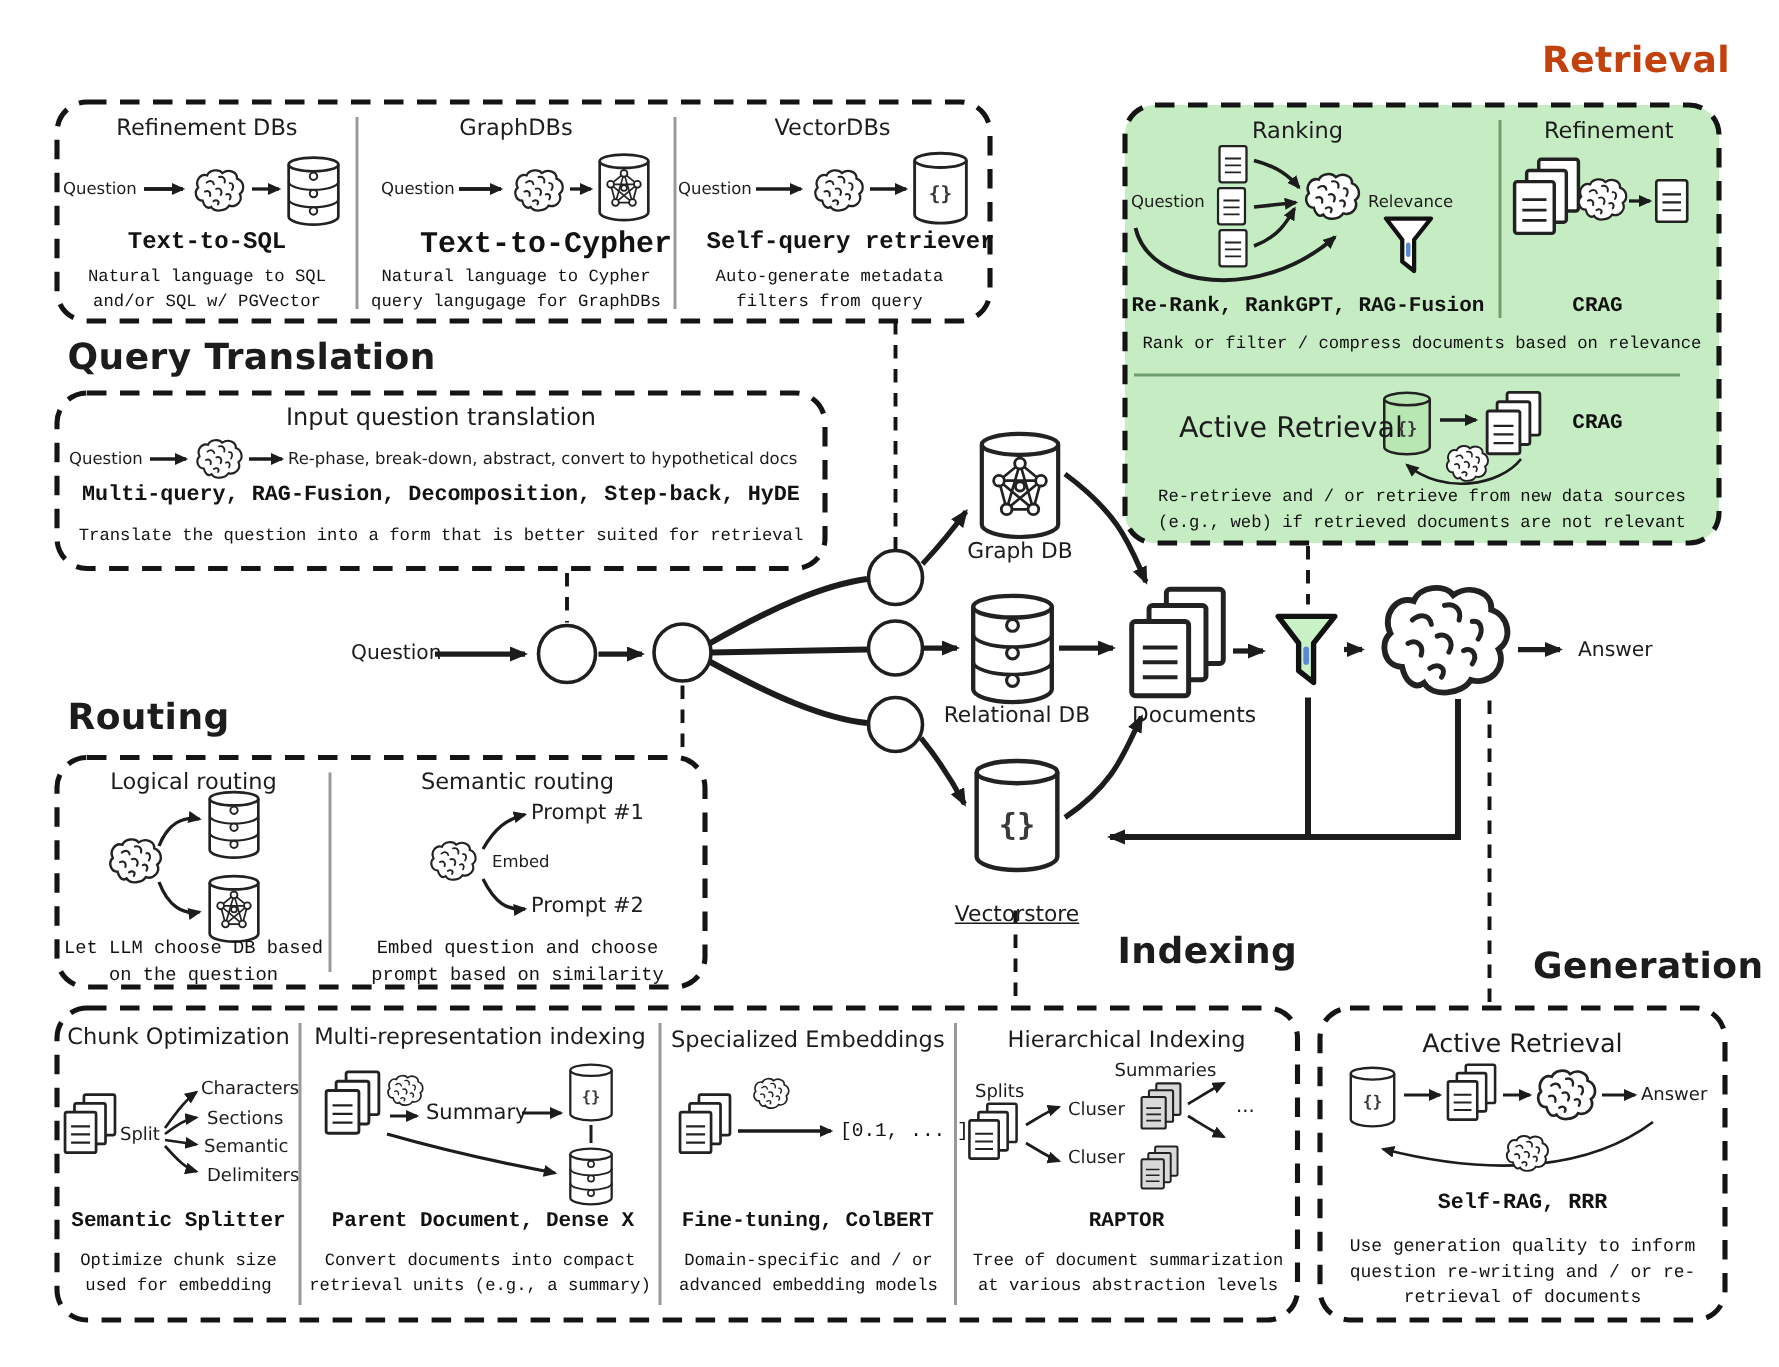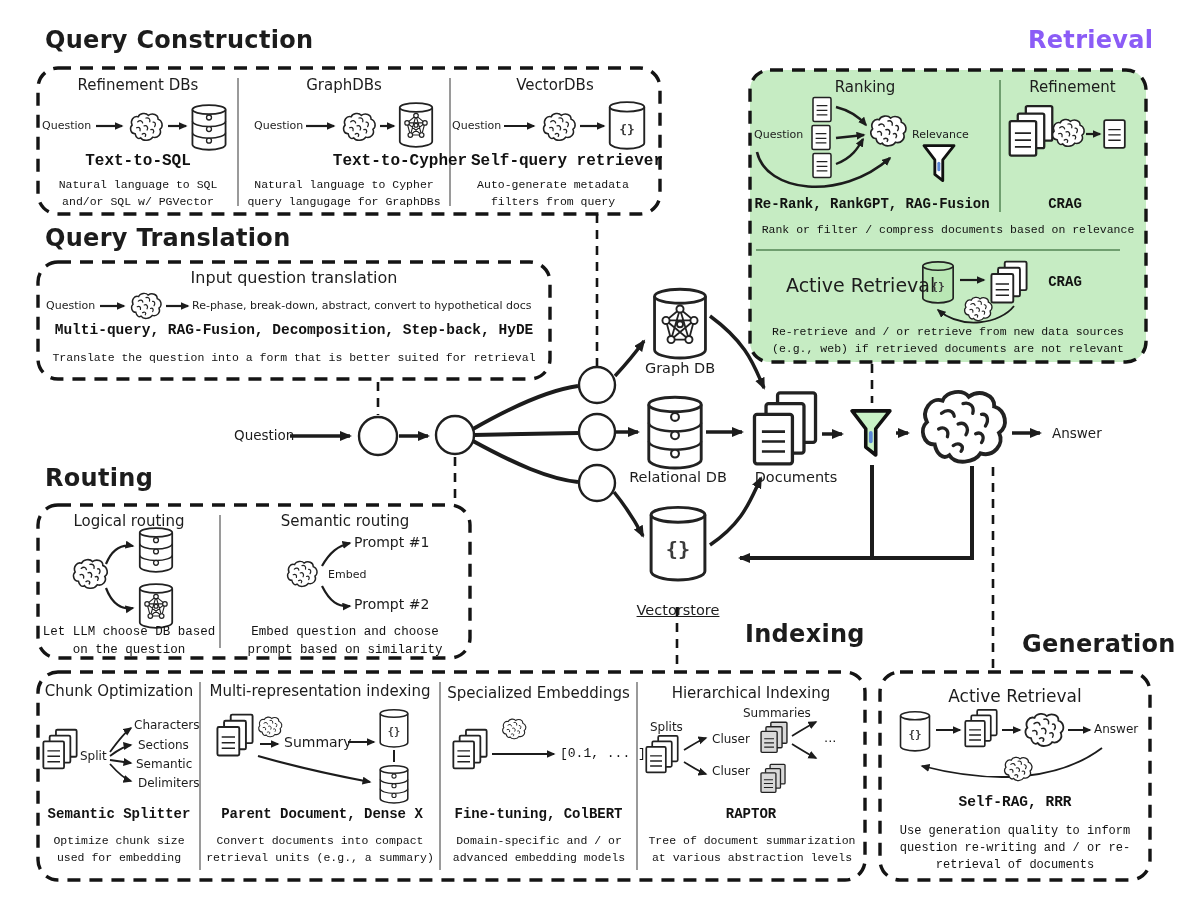--- a/index.html
+++ b/index.html
@@ -231,35 +231,34 @@
     <path d="M936,730 L960,730" stroke="#1c1c1c" stroke-width="2" fill="none" marker-end="url(#arrs)"></path>
     <use href="#sym-docs3" x="964" y="708" width="34" height="42"></use>
     <path d="M1002,730 L1020,730" stroke="#1c1c1c" stroke-width="2" fill="none" marker-end="url(#arrs)"></path>
     <use href="#sym-brain" x="1022" y="712" width="44" height="36"></use>
     <path d="M1068,730 L1090,730" stroke="#1c1c1c" stroke-width="2" fill="none" marker-end="url(#arrs)"></path>
     <path d="M1102,748 C1062,778 1000,786 922,766" stroke="#1c1c1c" stroke-width="1.8" fill="none" marker-end="url(#arrs)"></path>
     <use href="#sym-brain" x="1002" y="756" width="32" height="26"></use>
   </g>
 </svg>
 
-<div class="txt hand sec-title" style="left:45px;top:26px;">Query Construction</div>
 <div class="txt hand sec-title" style="left:45px;top:224px;">Query Translation</div>
 <div class="txt hand sec-title" style="left:45px;top:464px;">Routing</div>
-<div class="txt hand sec-title" style="left:1028px;top:26px;color:#8b5cf6;">Retrieval</div>
+<div class="txt hand sec-title" style="left:1028px;top:26px;color:#c2410c;">Retrieval</div>
 <div class="txt hand sec-title" style="left:745px;top:620px;">Indexing</div>
 <div class="txt hand sec-title" style="left:1022px;top:630px;">Generation</div>
 
 <div class="txt hand sub-title ctr" style="left:38px;top:76px;width:200px;">Refinement DBs</div>
 <div class="txt hand sub-title ctr" style="left:238px;top:76px;width:212px;">GraphDBs</div>
 <div class="txt hand sub-title ctr" style="left:450px;top:76px;width:210px;">VectorDBs</div>
 <div class="txt hand" style="left:42px;top:119px;font-size:11px;">Question</div>
 <div class="txt hand" style="left:254px;top:119px;font-size:11px;">Question</div>
 <div class="txt hand" style="left:452px;top:119px;font-size:11px;">Question</div>
 <div class="txt mono method ctr" style="left:48px;top:152px;width:180px;font-size:16px;">Text-to-SQL</div>
-<div class="txt mono method ctr" style="left:240px;top:152px;width:248px;font-size:16px;padding-left:36px;">Text-to-Cypher</div>
+<div class="txt mono method ctr" style="left:240px;top:152px;width:248px;font-size:20px;">Text-to-Cypher</div>
 <div class="txt mono method ctr" style="left:452px;top:152px;width:230px;font-size:16px;">Self-query retriever</div>
 <div class="txt mono desc ctr wrap" style="left:48px;top:177px;width:180px;">Natural language to SQL and/or SQL w/ PGVector</div>
 <div class="txt mono desc ctr wrap" style="left:240px;top:177px;width:208px;">Natural language to Cypher query langugage for GraphDBs</div>
 <div class="txt mono desc ctr wrap" style="left:458px;top:177px;width:190px;">Auto-generate metadata filters from query</div>
 
 <div class="txt hand ctr" style="left:38px;top:268px;width:512px;font-size:16px;">Input question translation</div>
 <div class="txt hand" style="left:46px;top:299px;font-size:11px;">Question</div>
 <div class="txt hand" style="left:192px;top:299px;font-size:11px;">Re-phase, break-down, abstract, convert to hypothetical docs</div>
 <div class="txt mono method ctr" style="left:42px;top:322px;width:504px;font-size:14.5px;">Multi-query, RAG-Fusion, Decomposition, Step-back, HyDE</div>
 <div class="txt mono desc ctr" style="left:42px;top:350px;width:504px;white-space:nowrap;">Translate the question into a form that is better suited for retrieval</div>

